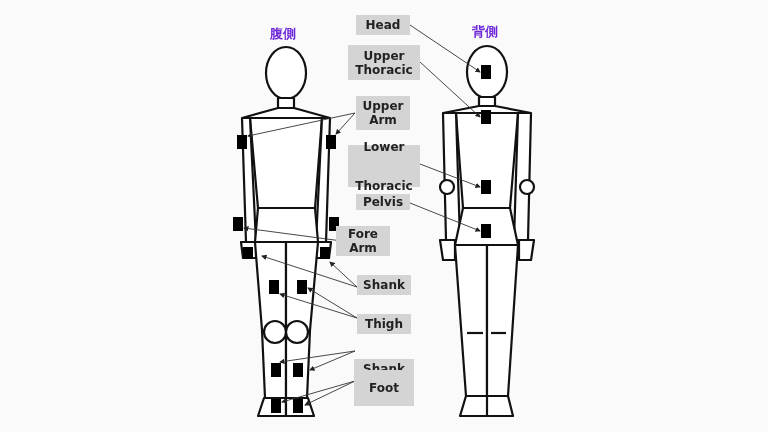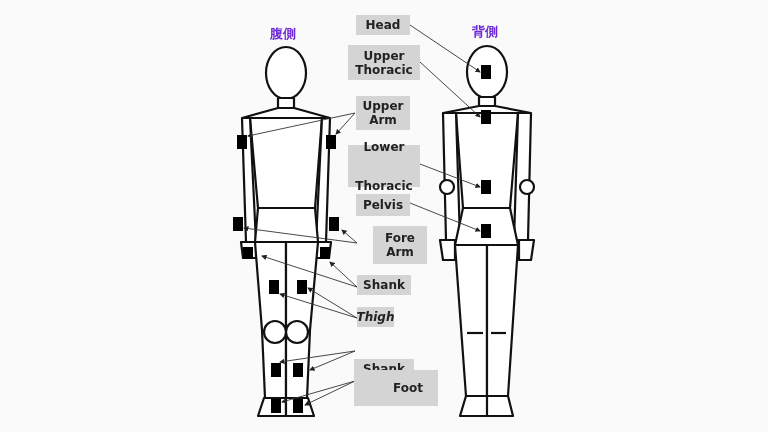--- a/index.html
+++ b/index.html
@@ -117,31 +117,31 @@
   <span>Thoracic</span>
 </div>
 <div class="label" style="left:356px;top:96px;width:54px;height:34px;">
   <span>Upper</span>
   <span>Arm</span>
 </div>
 <div class="label" style="left:348px;top:145px;width:72px;height:42px;gap:25px;">
   <span>Lower</span>
   <span>Thoracic</span>
 </div>
-<div class="label" style="left:356px;top:194px;width:54px;height:22px;">
+<div class="label" style="left:356px;top:194px;width:54px;height:16px;">
   <span>Pelvis</span>
 </div>
-<div class="label" style="left:373px;top:226px;width:54px;height:38px;">
+<div class="label" style="left:336px;top:226px;width:54px;height:30px;">
   <span>Fore</span>
   <span>Arm</span>
 </div>
 <div class="label" style="left:357px;top:275px;width:54px;height:20px;">
   <span>Shank</span>
 </div>
-<div class="label" style="left:357px;top:307px;width:37px;height:20px;font-style:italic;">
+<div class="label" style="left:357px;top:314px;width:54px;height:20px;">
   <span>Thigh</span>
 </div>
 <div class="label" style="left:354px;top:339px;width:60px;height:20px;margin-top:20px;">
   <span>Shank</span>
 </div>
-<div class="label" style="left:354px;top:370px;width:60px;height:36px;padding-left:24px;">
+<div class="label" style="left:354px;top:370px;width:60px;height:36px;">
   <span>Foot</span>
 </div>
 
 </body></html>

